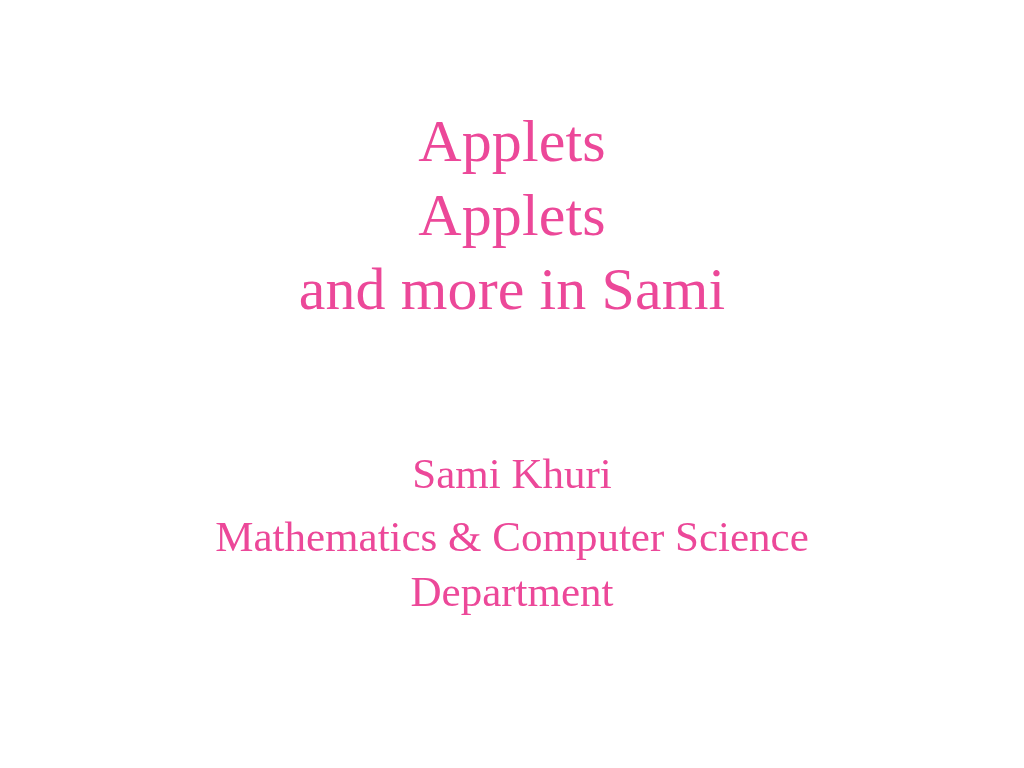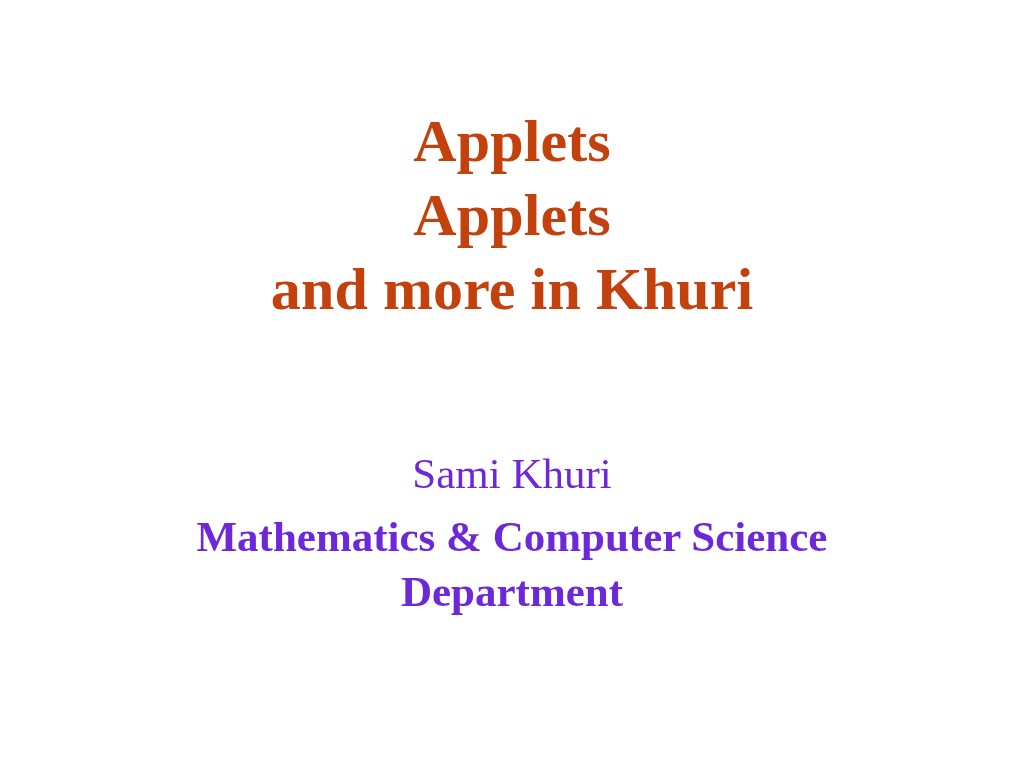--- a/index.html
+++ b/index.html
@@ -28,55 +28,54 @@
   .title-block {
     position: absolute;
     left: 62px;
     top: 104px;
     width: 900px;
     text-align: center;
   }
   .title-line {
     font-size: 60px;
     line-height: 74px;
-    font-weight: bold;
-    color: #c2410c;
+    font-weight: normal;
+    color: #ec4899;
     letter-spacing: 0.1px;
     white-space: nowrap;
   }
 
   
   .subtitle-block {
     position: absolute;
     left: 160px;
     top: 446px;
     width: 704px;
     text-align: center;
   }
   .subtitle-para {
     font-size: 43px;
     line-height: 55px;
     font-weight: normal;
-    color: #6d28d9;
+    color: #ec4899;
     margin: 0;
   }
   .subtitle-para + .subtitle-para {
     margin-top: 8px;
-    font-weight: bold;
   }
 </style>
 </head>
 <body>
 
 <div class="slide">
 
   <div class="title-block">
     <div class="title-line">Applets</div>
     <div class="title-line">Applets</div>
-    <div class="title-line">and more in Khuri</div>
+    <div class="title-line">and more in Sami</div>
   </div>
 
   <div class="subtitle-block">
     <p class="subtitle-para">Sami Khuri</p>
     <p class="subtitle-para">Mathematics &amp; Computer Science Department</p>
   </div>
 
 </div>
 
 </body></html>

